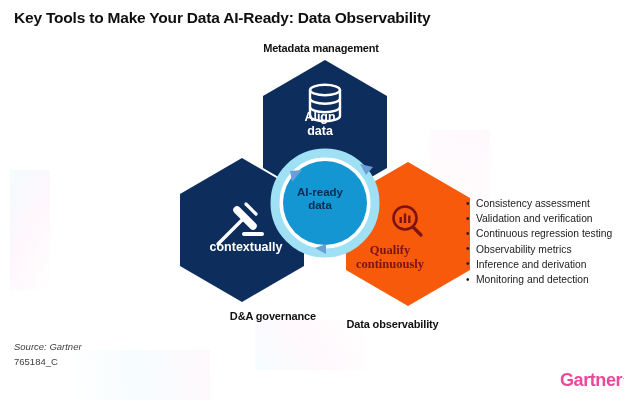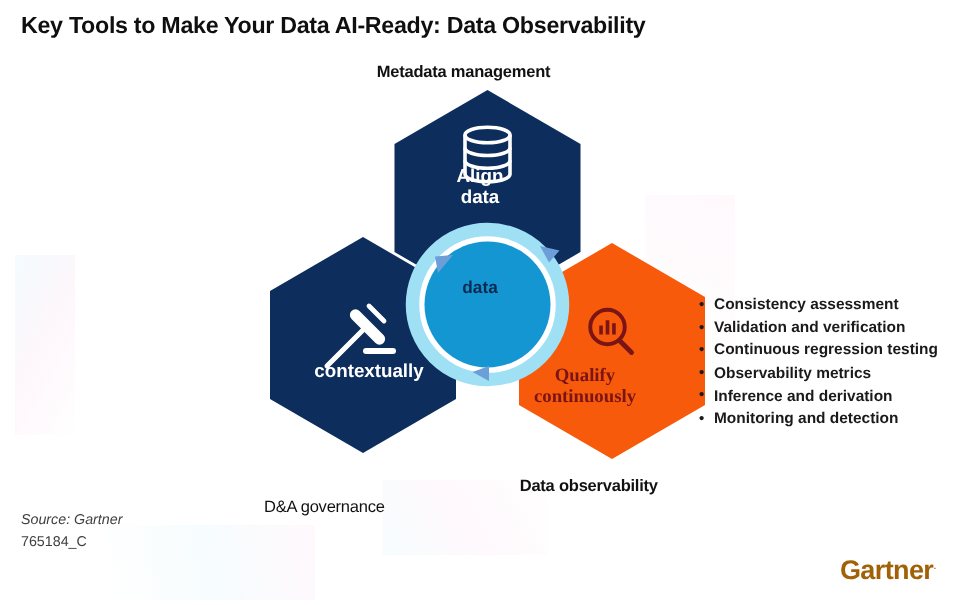--- a/index.html
+++ b/index.html
@@ -33,39 +33,39 @@
     font-size: 15.5px;
     font-weight: bold;
     letter-spacing: -0.2px;
     color: #0f0f0f;
     line-height: 1.2;
   }
 
   
   #cap-top {
     position: absolute;
-    left: 184px;
+    left: 196px;
     top: 42px;
     width: 250px;
     text-align: center;
     font-size: 11px;
     font-weight: bold;
     color: #111111;
     letter-spacing: -0.15px;
   }
 
   
   #cap-left {
     position: absolute;
     left: 176px;
-    top: 332px;
+    top: 310px;
     width: 140px;
-    text-align: left;
+    text-align: right;
     font-size: 11px;
-    font-weight: normal;
+    font-weight: bold;
     color: #111111;
     letter-spacing: -0.15px;
   }
   #cap-right {
     position: absolute;
     left: 320px;
     top: 318px;
     width: 145px;
     text-align: center;
     font-size: 11px;
@@ -112,21 +112,20 @@
   #bullets {
     position: absolute;
     left: 466px;
     top: 196px;
     width: 172px;
   }
   #bullets ul {
     margin: 0;
     padding: 0;
     list-style: none;
-    font-weight: bold;
   }
   #bullets li {
     position: relative;
     padding-left: 10px;
     font-size: 10.3px;
     line-height: 15.2px;
     color: #1a1a1a;
   }
   #bullets li::before {
     content: "\2022";
@@ -156,21 +155,21 @@
     line-height: 15px;
   }
 
   
   #logo {
     position: absolute;
     right: 16px;
     bottom: 12px;
     font-size: 18px;
     font-weight: bold;
-    color: #a16207;
+    color: #ec4899;
     letter-spacing: -0.4px;
     margin-left: 16px;
   }
   #logo .reg {
     font-size: 8px;
     vertical-align: super;
     font-weight: normal;
   }
 
   
@@ -266,20 +265,21 @@
   <div class="hex-label" id="lbl-govern">
     <div>contextually</div>
   </div>
 
   <div class="hex-label" id="lbl-qualify">
     <div>Qualify</div>
     <div>continuously</div>
   </div>
 
   <div class="hex-label" id="lbl-center">
+    <div>AI-ready</div>
     <div>data</div>
   </div>
 
   <div id="bullets">
     <ul>
       <li>Consistency assessment</li>
       <li>Validation and verification</li>
       <li>Continuous regression testing</li>
       <li>Observability metrics</li>
       <li>Inference and derivation</li>

